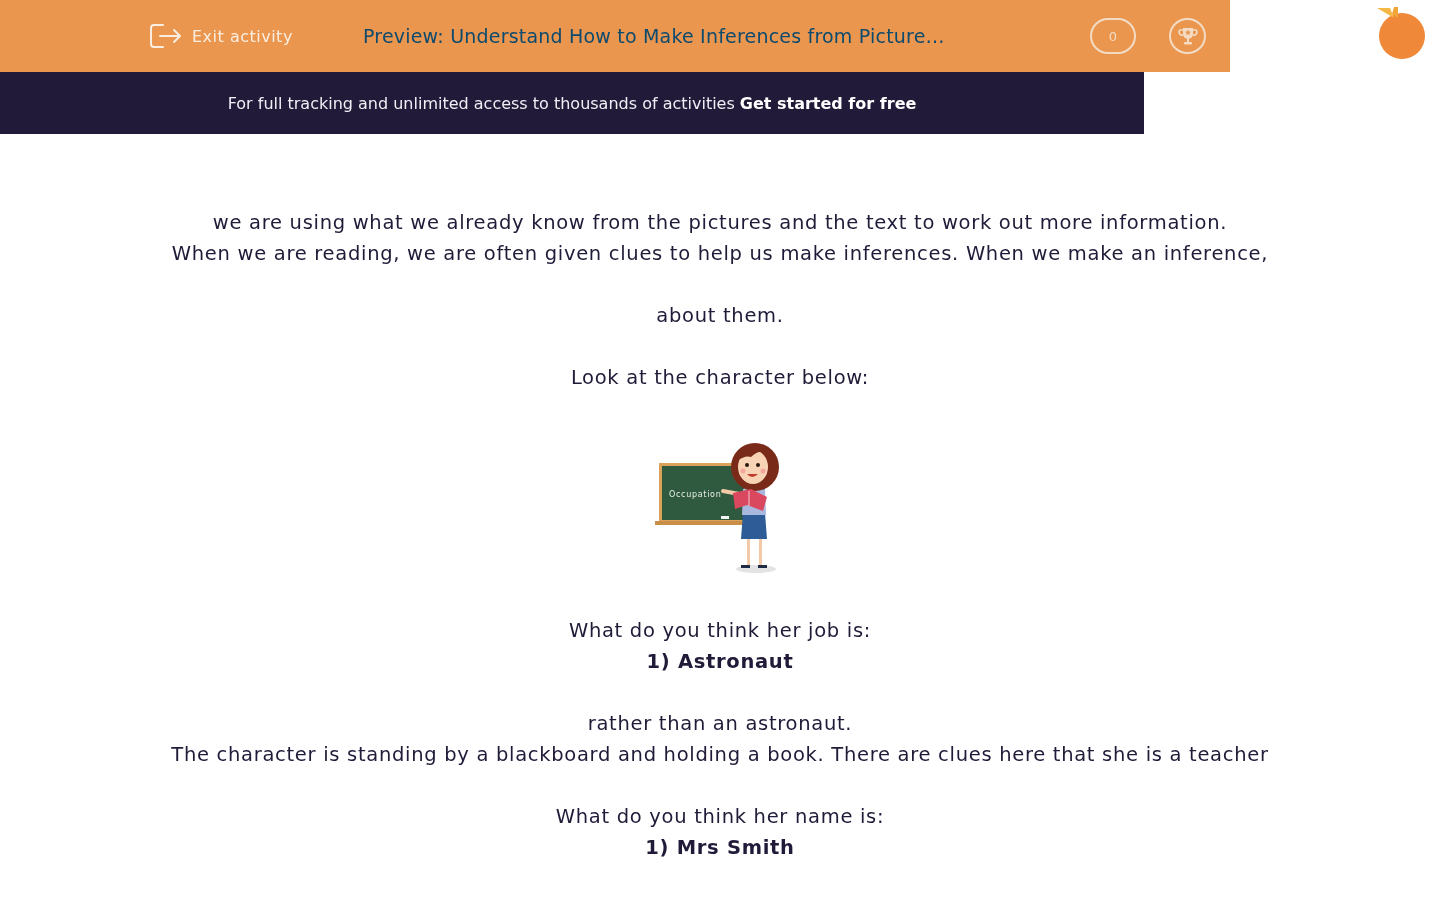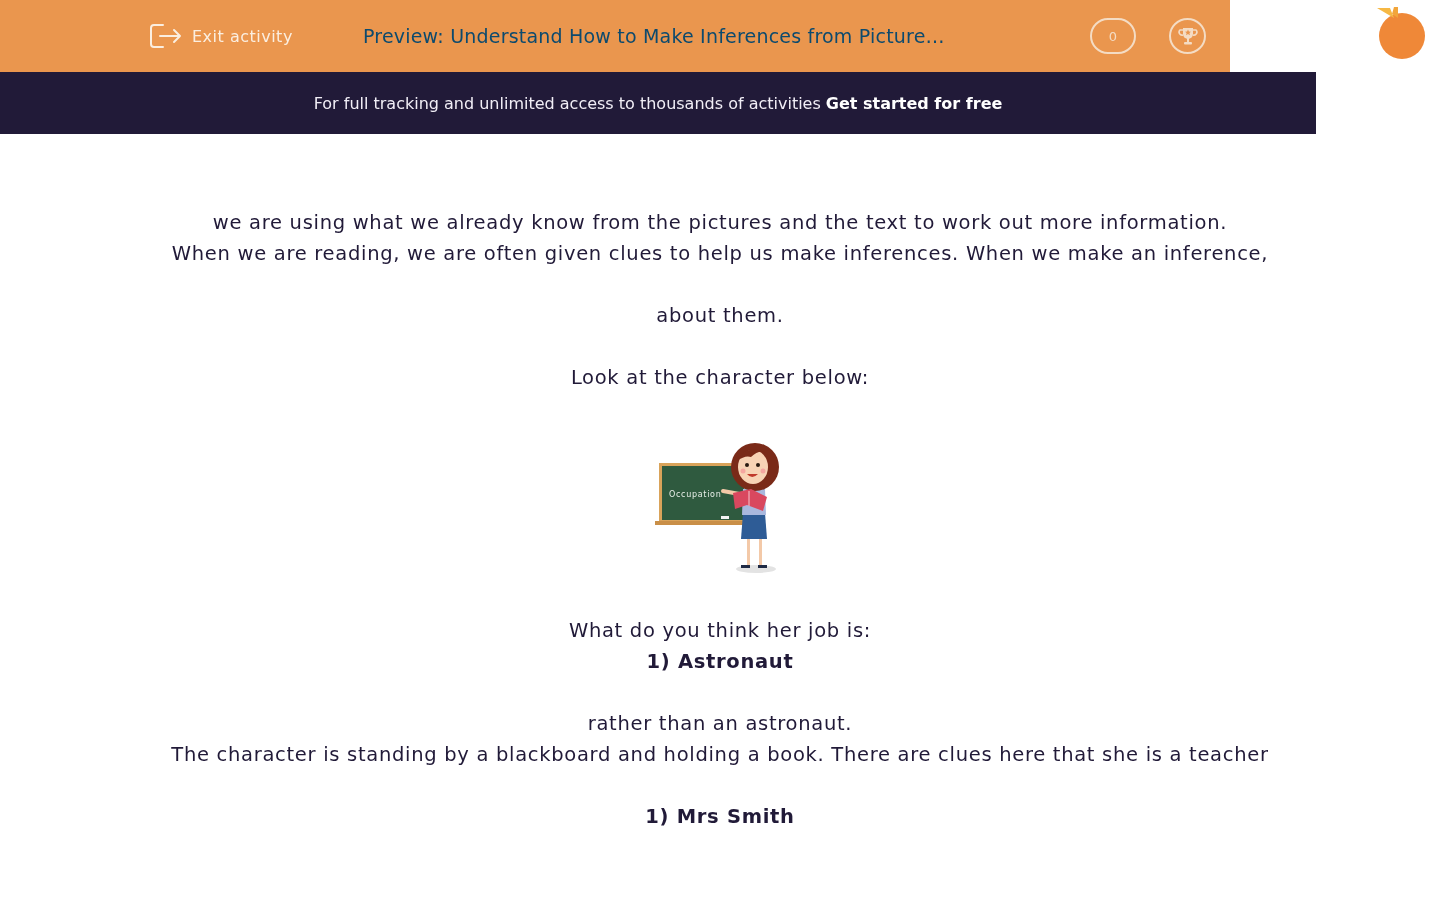--- a/index.html
+++ b/index.html
@@ -31,21 +31,21 @@
   }
   .trophy-btn {
     position: absolute; left: 1169px; top: 18px; width: 37px; height: 36px;
     border: 2px solid #f4dcc4; border-radius: 50%;
     display: flex; align-items: center; justify-content: center; cursor: pointer;
   }
   .trophy-btn svg { width: 22px; height: 22px; }
   .logo { position: absolute; left: 1374px; top: 4px; width: 56px; height: 58px; }
 
   .banner {
-    position: absolute; left: 0; top: 72px; width: 1316px; height: 62px;
+    position: absolute; left: 0; top: 72px; width: 1144px; height: 62px;
     background: #211a38; color: #ffffff;
     display: flex; align-items: center; justify-content: center;
     font-size: 16px;
   }
   .banner .plain { color: #f1eef6; }
   .banner .cta { font-weight: bold; margin-left: 5px; cursor: pointer; text-align: right; }
 
   .content {
     position: absolute; left: 140px; top: 207px; width: 1160px;
     text-align: center; font-size: 19.5px; line-height: 31px;
@@ -139,14 +139,15 @@
     <path d="M78 58 L96 54 L112 62 L108 76 L92 70 L80 74 Z" fill="#d9485f"></path>
     <path d="M94 56 L94 71" stroke="#f7c7cf" stroke-width="1"></path>
   </svg>
 
   <p>What do you think her job is:</p>
   <p class="bold">1) Astronaut</p>
   <div class="gap"></div>
   <p>rather than an astronaut.</p>
   <p>The character is standing by a blackboard and holding a book. There are clues here that she is a teacher</p>
   <div class="gap"></div>
+  <p>What do you think her name is:</p>
   <p class="bold">1) Mrs Smith</p>
 </div>
 
 </body></html>

